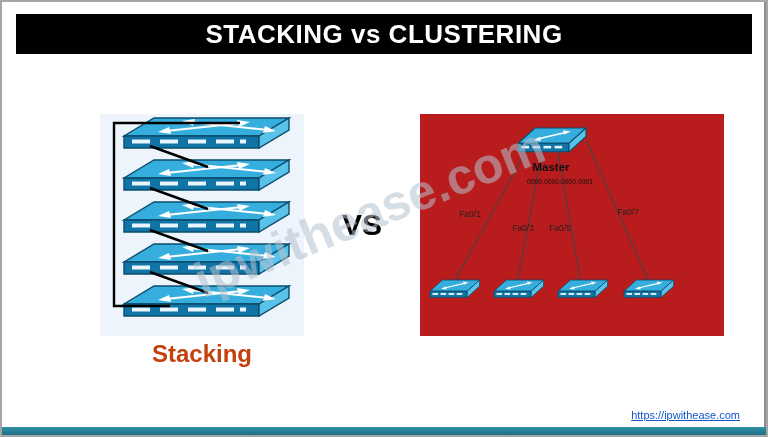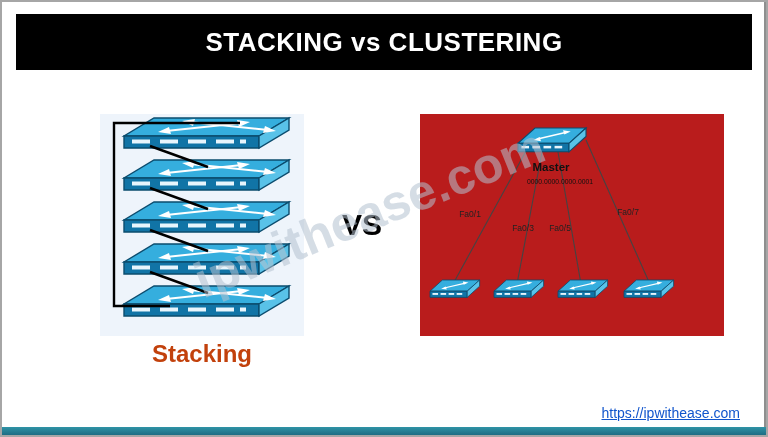--- a/index.html
+++ b/index.html
@@ -12,21 +12,21 @@
   .frame {
     position: relative;
     width: 768px; height: 437px;
     background: #ffffff;
     border: 2px solid #a6a6a6;
     box-shadow: inset -2px -2px 0 #8f8f8f;
   }
   .header {
     position: absolute;
     left: 14px; top: 12px;
-    width: 736px; height: 56px;
+    width: 736px; height: 40px;
     background: #000000;
     color: #ffffff;
     display: flex; align-items: center; justify-content: center;
     font-size: 26px; font-weight: bold; letter-spacing: 0.5px;
   }
   .panel {
     position: absolute;
     top: 112px;
     height: 222px;
   }
@@ -53,21 +53,21 @@
     color: #b4c2d0; opacity: 0.55;
     transform: rotate(-22deg);
     transform-origin: 0 50%;
     white-space: nowrap;
     pointer-events: none;
     z-index: 9;
   }
   .footer-link {
     position: absolute;
     right: 26px; bottom: 14px;
-    font-size: 14px;
+    font-size: 11px;
     color: #1155cc;
     text-decoration: underline;
     cursor: pointer;
   }
   .accent-bar {
     position: absolute;
     left: 0; right: 0; bottom: 0;
     height: 8px;
     background: linear-gradient(180deg, #2f93a6, #1e6d84);
   }

